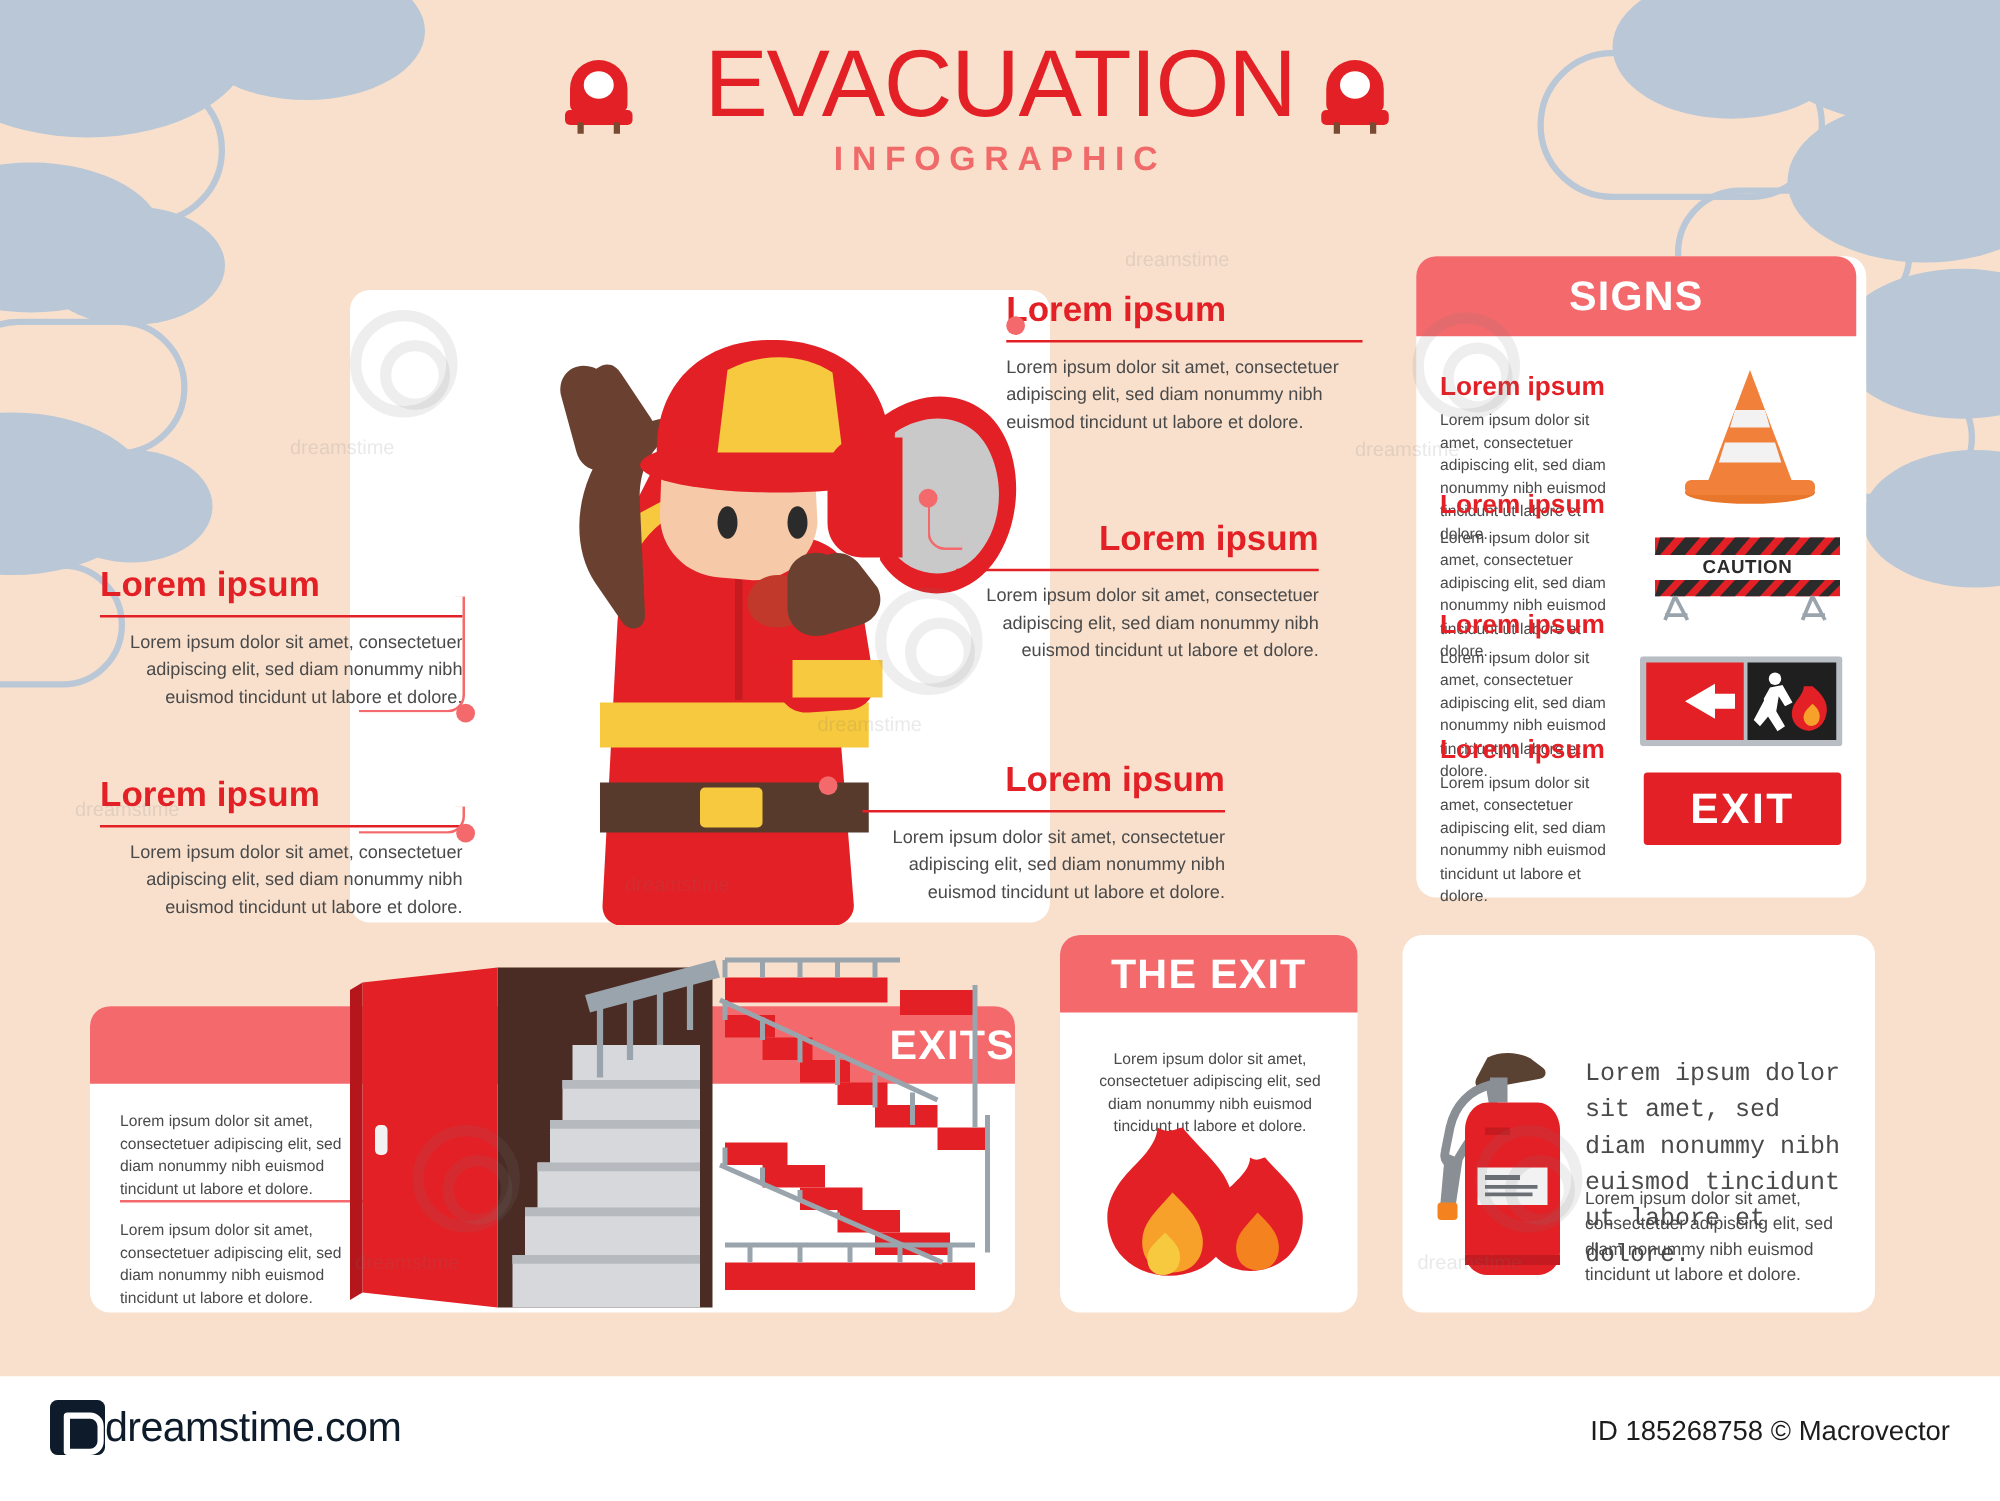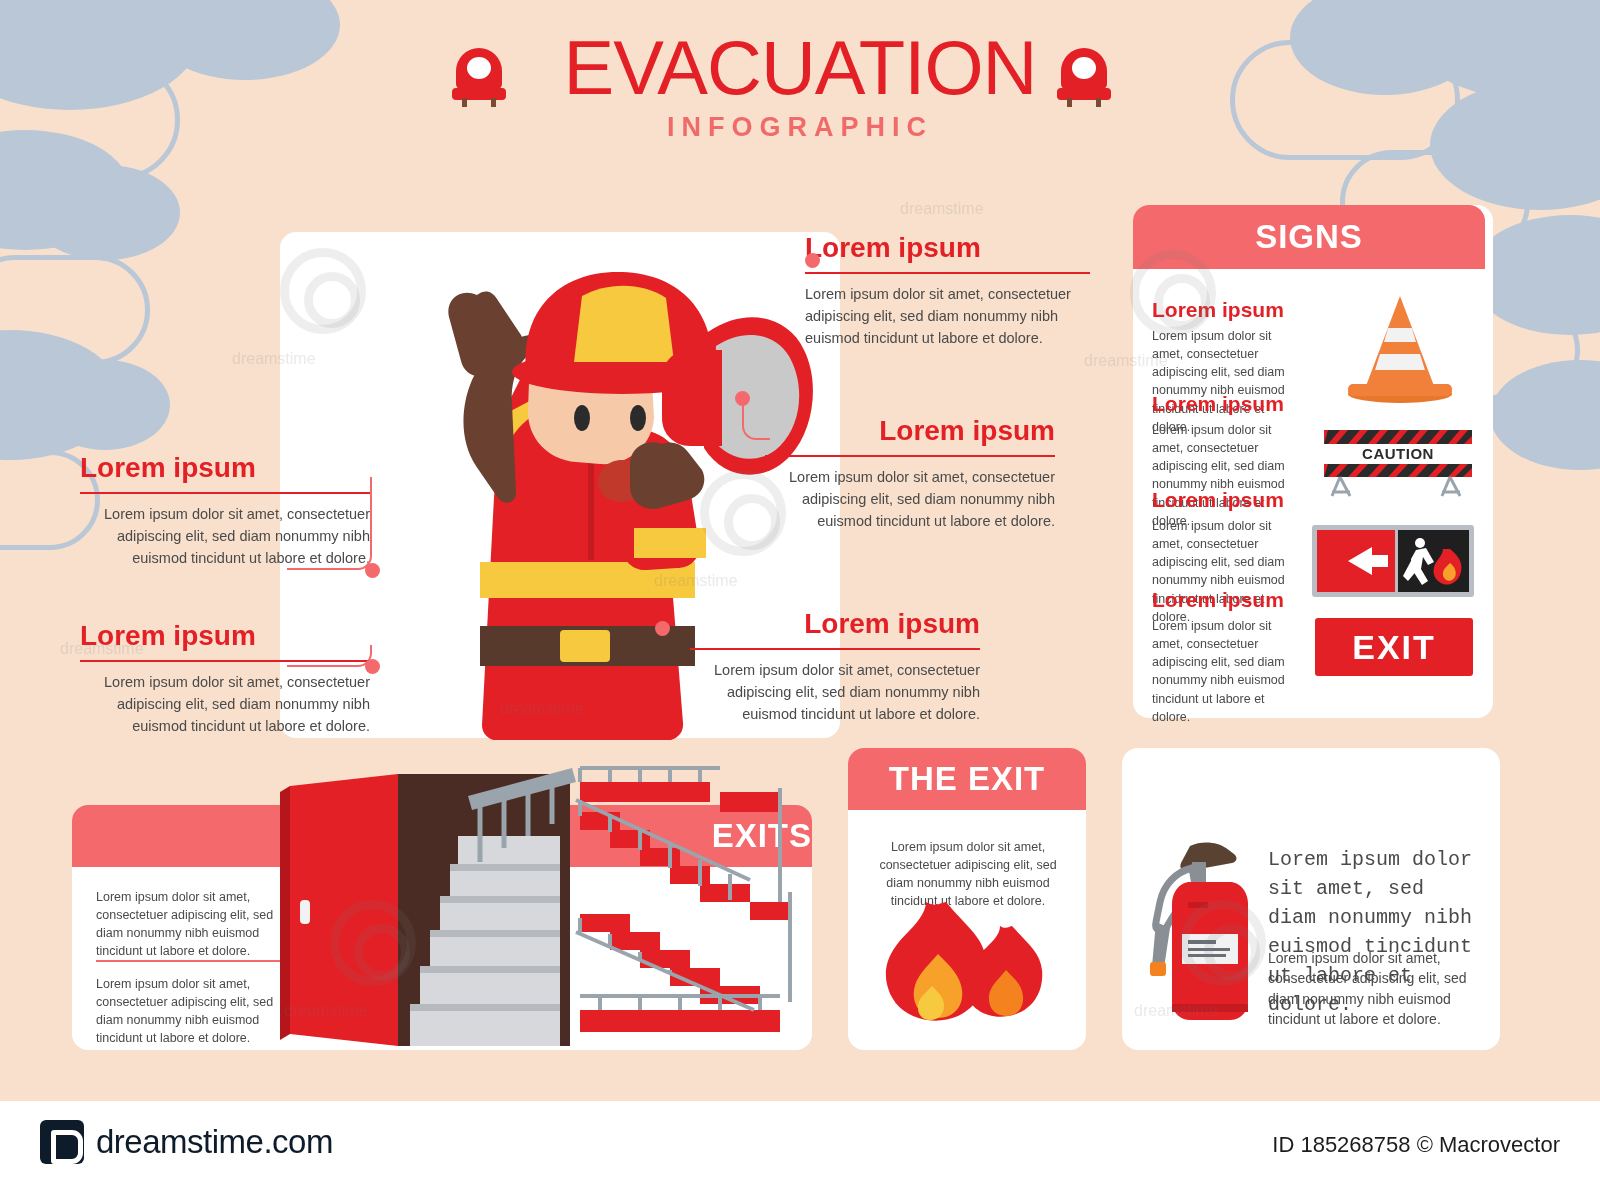--- a/index.html
+++ b/index.html
@@ -48,21 +48,21 @@
   .connector { position: absolute; border-color: #f4696b; border-style: solid; border-width: 0; }
 
   .small-title { color: #e32025; font-size: 21px; font-weight: bold; }
   .small-body { color: #4a4a4a; font-size: 12.5px; line-height: 1.45; }
 
   
   .footer { position: absolute; left: 0; bottom: 0; width: 1600px; height: 100px; background: #fff; }
   .ds-logo { position: absolute; left: 40px; top: 1120px; display: flex; align-items: center; }
   .ds-mark { width: 44px; height: 44px; background: #0d1b2a; border-radius: 6px; position: relative; }
   .ds-mark:after { content: ""; position: absolute; left: 11px; top: 10px; width: 22px; height: 24px; border: 5px solid #fff; border-radius: 3px 11px 11px 3px; }
-  .ds-text { font-size: 33px; color: #0d1b2a; margin-left: 12px; letter-spacing: -0.5px; }
+  .ds-text { font-size: 33px; color: #0d1b2a; letter-spacing: -0.5px; }
   .ds-id { position: absolute; right: 40px; top: 1132px; font-size: 22px; color: #1c1c1c; }
 
   
   .wm { position: absolute; color: rgba(120,120,120,0.16); font-size: 16px; white-space: nowrap; pointer-events: none; }
   .wmring { position: absolute; width: 86px; height: 86px; border-radius: 50%; border: 9px solid rgba(120,120,120,0.13); pointer-events: none; }
   .wmring:after { content:""; position:absolute; left: 50%; top: 50%; width: 38px; height: 38px; margin: -19px 0 0 -19px; border-radius: 50%; border: 9px solid rgba(120,120,120,0.13); }
 </style>
 </head>
 <body>
 

